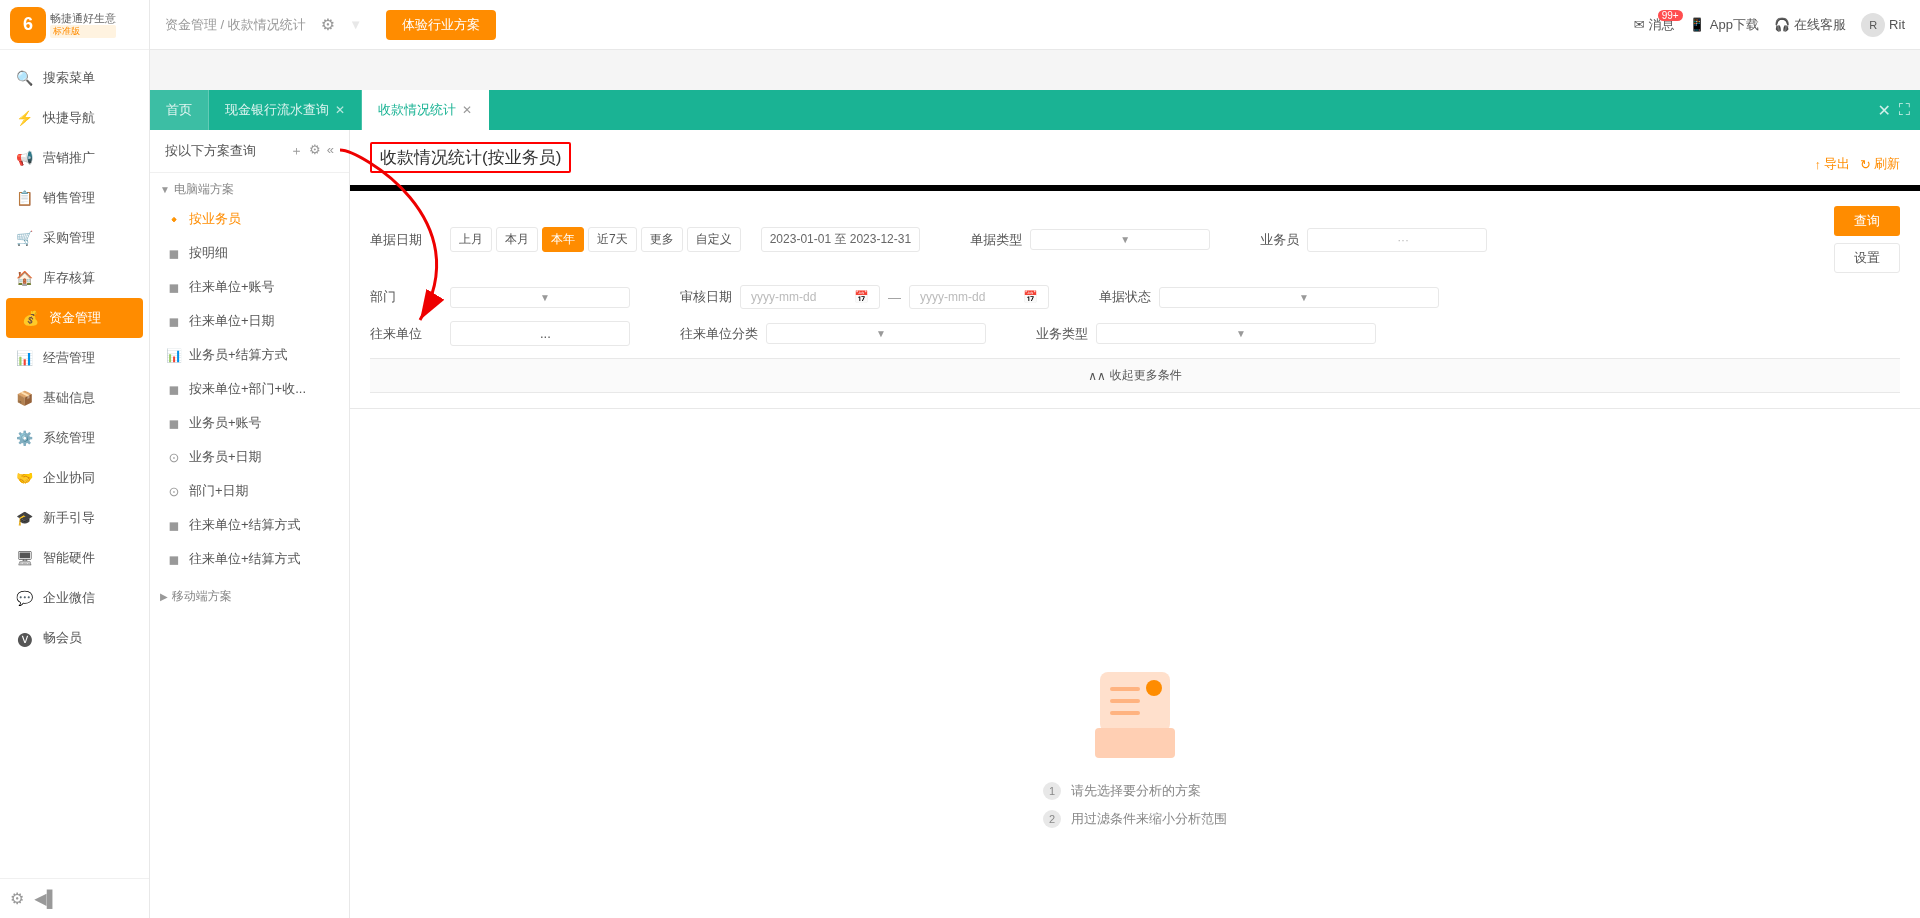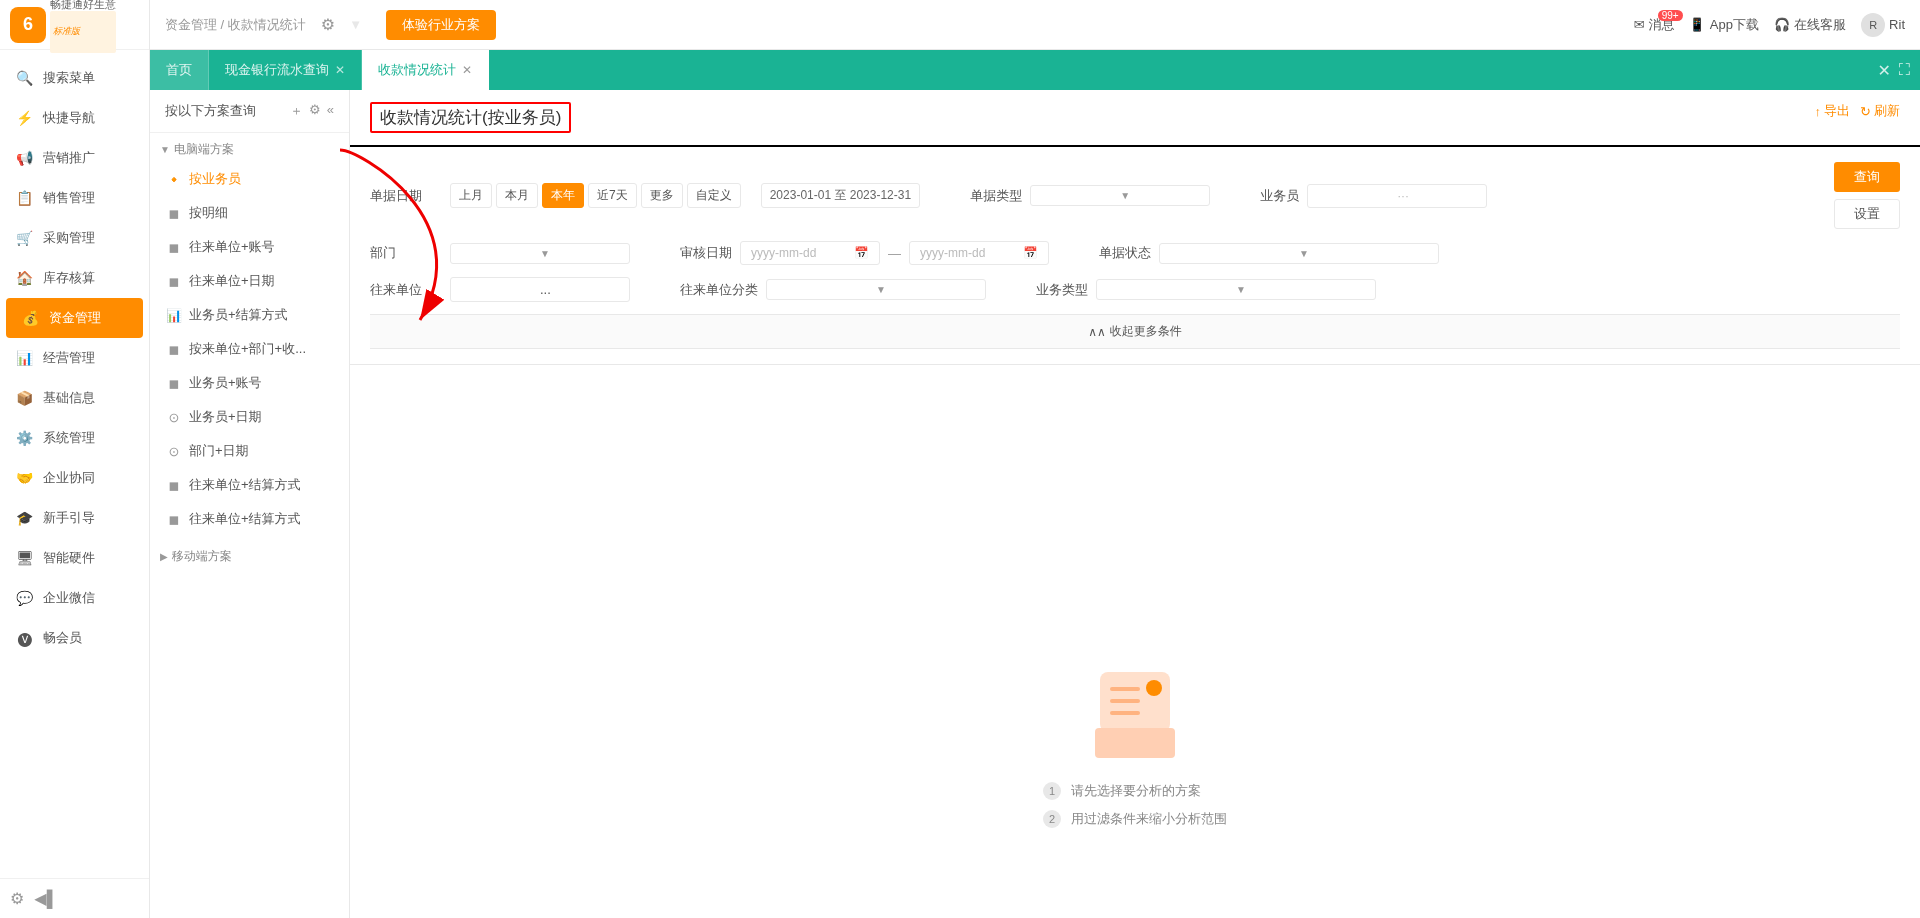--- a/index.html
+++ b/index.html
@@ -3,21 +3,21 @@
   <meta charset="utf-8">
   <style>
     * { box-sizing: border-box; margin: 0; padding: 0; }
     body { font-family: 'Microsoft YaHei', Arial, sans-serif; font-size: 13px; background: #f5f5f5; color: #333; display: flex; height: 918px; overflow: hidden; }
 
     
     .sidebar { width: 150px; background: #fff; border-right: 1px solid #e8e8e8; display: flex; flex-direction: column; height: 100%; flex-shrink: 0; }
     .sidebar-logo { height: 50px; background: #fff; display: flex; align-items: center; padding: 0 10px; border-bottom: 1px solid #f0f0f0; }
     .logo-icon { width: 36px; height: 36px; background: #ff8c00; border-radius: 8px; display: flex; align-items: center; justify-content: center; color: #fff; font-size: 18px; font-weight: bold; }
     .logo-text { margin-left: 4px; font-size: 11px; color: #666; line-height: 1.3; }
-    .logo-badge { font-size: 9px; color: #ff8c00; background: #fff3e0; padding: 15px 3px; border-radius: 2px; font-style: italic; }
+    .logo-badge { font-size: 9px; color: #ff8c00; background: #fff3e0; padding: 1px 3px; border-radius: 2px; }
     .sidebar-nav { flex: 1; overflow-y: auto; padding: 8px 0; }
     .sidebar-item { display: flex; align-items: center; padding: 10px 15px; cursor: pointer; color: #555; font-size: 13px; }
     .sidebar-item.active { background: #ff8c00; color: #fff; border-radius: 4px; margin: 0 6px; }
     .sidebar-item .s-icon { width: 20px; height: 20px; margin-right: 8px; display: flex; align-items: center; justify-content: center; font-size: 14px; }
     .sidebar-footer { padding: 10px; display: flex; align-items: center; gap: 10px; border-top: 1px solid #f0f0f0; }
     .sidebar-footer-icon { color: #999; font-size: 16px; cursor: pointer; }
 
     
     .main { flex: 1; display: flex; flex-direction: column; overflow: hidden; }
 
@@ -25,21 +25,21 @@
     .topbar { height: 50px; background: #fff; border-bottom: 1px solid #e8e8e8; display: flex; align-items: center; padding: 0 15px; gap: 10px; }
     .topbar-breadcrumb { display: flex; align-items: center; gap: 5px; color: #999; font-size: 13px; }
     .topbar-gear { color: #999; cursor: pointer; font-size: 16px; margin-left: 5px; }
     .topbar-trial-btn { background: #ff8c00; color: #fff; border: none; padding: 6px 16px; border-radius: 4px; cursor: pointer; font-size: 13px; margin-left: 10px; }
     .topbar-right { margin-left: auto; display: flex; align-items: center; gap: 15px; color: #555; font-size: 13px; }
     .topbar-msg { display: flex; align-items: center; gap: 4px; cursor: pointer; position: relative; }
     .badge { background: #ff4d4f; color: #fff; font-size: 10px; padding: 0 4px; border-radius: 8px; position: absolute; top: -6px; right: -8px; }
     .topbar-right-item { display: flex; align-items: center; gap: 4px; cursor: pointer; }
 
     
-    .tabbar { height: 40px; background: #1ab394; display: flex; align-items: stretch; }
+    .tabbar { height: 40px; background: #1ab394; display: flex; align-items: stretch; margin-top: 40px; }
     .tab-item { display: flex; align-items: center; padding: 0 16px; color: rgba(255,255,255,0.85); font-size: 13px; cursor: pointer; border-right: 1px solid rgba(255,255,255,0.2); gap: 6px; }
     .tab-item.home { background: rgba(255,255,255,0.15); }
     .tab-item.active { background: #fff; color: #1ab394; font-weight: 500; }
     .tab-close { color: rgba(255,255,255,0.7); font-size: 12px; }
     .tab-item.active .tab-close { color: #999; }
     .tabbar-right { margin-left: auto; display: flex; align-items: center; padding-right: 10px; gap: 8px; }
     .tabbar-right-icon { color: rgba(255,255,255,0.8); font-size: 16px; cursor: pointer; }
 
     
     .page-content { flex: 1; display: flex; overflow: hidden; }
@@ -53,21 +53,21 @@
     .tree-item { display: flex; align-items: center; padding: 8px 15px; font-size: 13px; color: #555; cursor: pointer; }
     .tree-item.active { color: #ff8c00; }
     .tree-item .ti-icon { width: 18px; height: 18px; margin-right: 6px; display: flex; align-items: center; justify-content: center; font-size: 13px; color: #999; }
     .tree-item.active .ti-icon { color: #ff8c00; }
     .tree-arrow { margin-right: 4px; color: #999; font-size: 10px; }
 
     
     .right-panel { flex: 1; display: flex; flex-direction: column; overflow: hidden; }
 
     
-    .page-title-bar { background: #fff; padding: 12px 20px; display: flex; align-items: flex-start; border-bottom: 2px solid #000000; }
+    .page-title-bar { background: #fff; padding: 12px 20px; display: flex; align-items: flex-end; border-bottom: 6px solid #000000; }
     .page-title { font-size: 17px; font-weight: 500; color: #333; border: 2px solid #f00; padding: 2px 8px; border-radius: 2px; }
     .page-title-actions { margin-left: auto; display: flex; gap: 10px; align-items: center; }
     .export-btn { color: #ff8c00; background: none; border: none; cursor: pointer; font-size: 13px; display: flex; align-items: center; gap: 3px; }
     .refresh-btn { color: #ff8c00; background: none; border: none; cursor: pointer; font-size: 13px; display: flex; align-items: center; gap: 3px; }
 
     
     .filter-area { background: #fff; padding: 15px 20px; border-bottom: 1px solid #e8e8e8; }
     .filter-row { display: flex; align-items: center; gap: 20px; margin-bottom: 12px; }
     .filter-row:last-child { margin-bottom: 0; }
     .filter-label { color: #555; font-size: 13px; width: 60px; flex-shrink: 0; }

